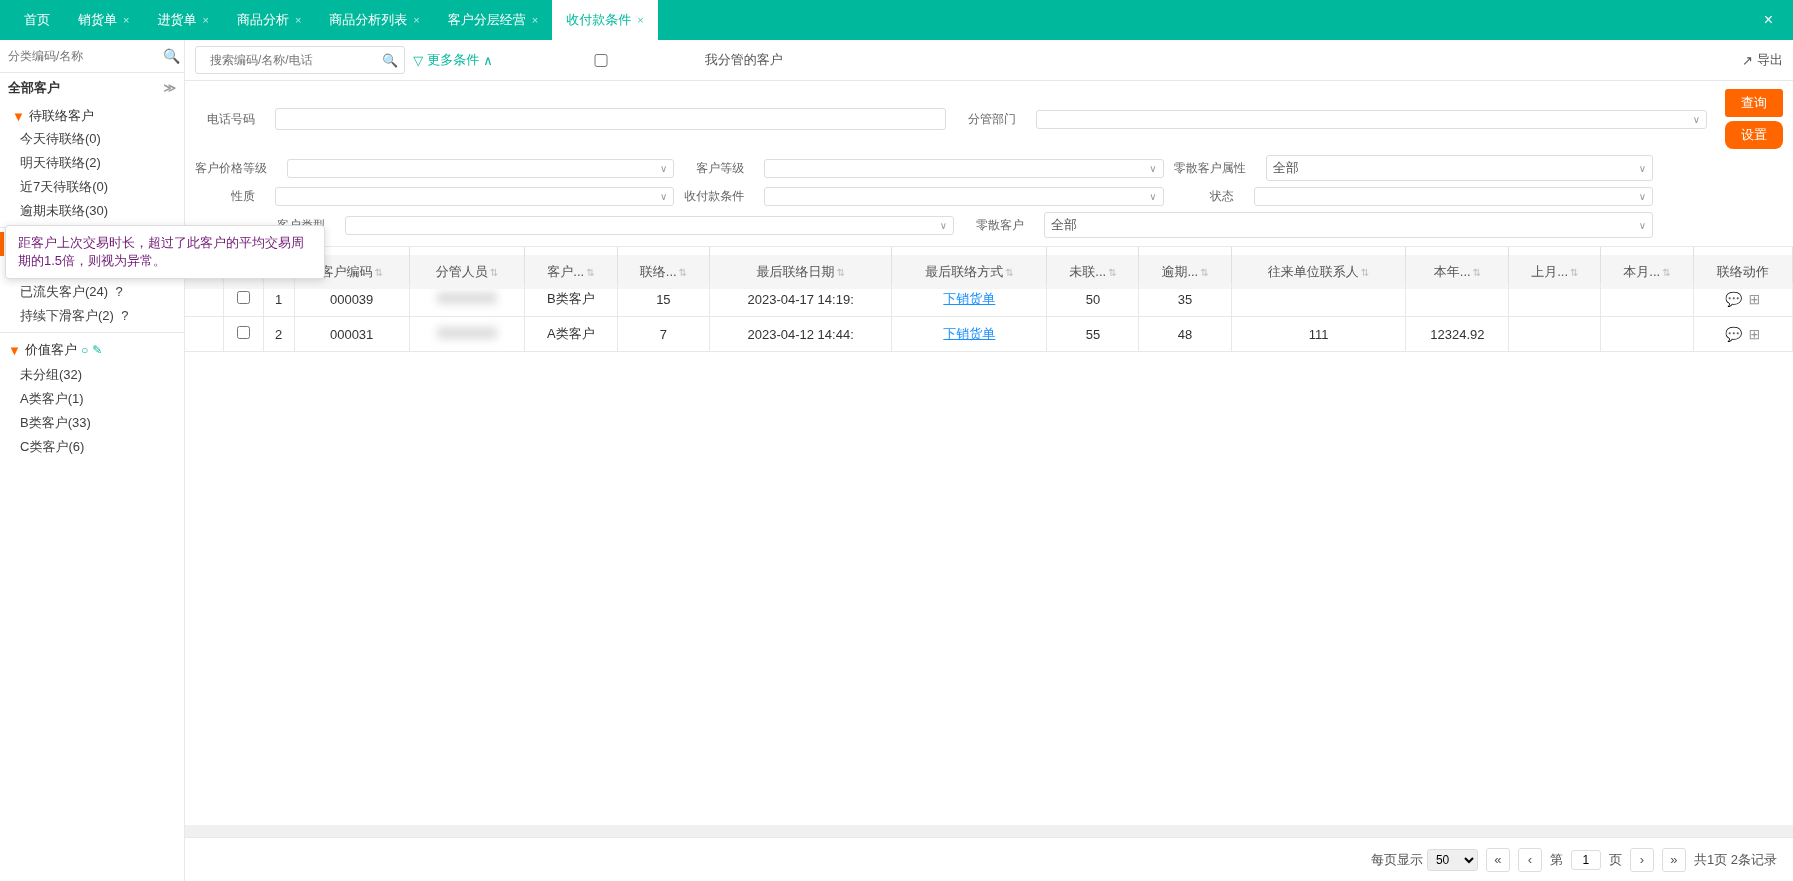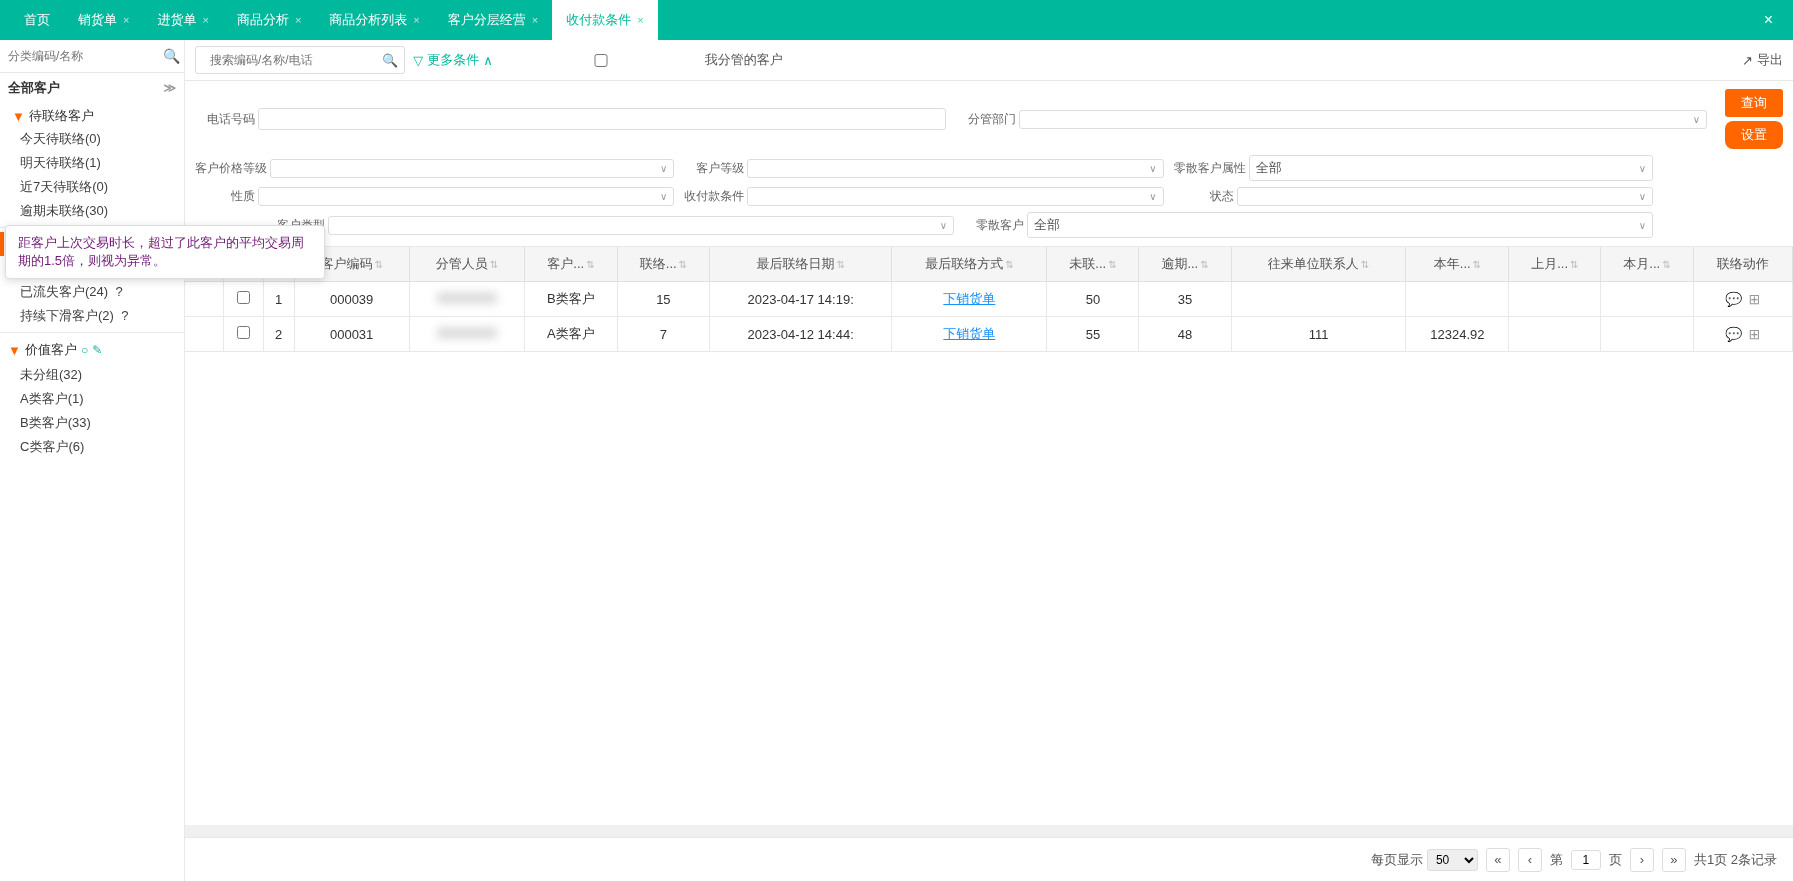--- a/index.html
+++ b/index.html
@@ -197,21 +197,21 @@
     .filter-row {
       display: flex;
       align-items: center;
       gap: 10px;
       margin-bottom: 6px;
     }
     .filter-row:last-child { margin-bottom: 0; }
     .filter-item {
       display: flex;
       align-items: center;
-      gap: 3px;
+      gap: 20px;
       flex: 1;
     }
     .filter-label {
       color: #666;
       font-size: 12px;
       white-space: nowrap;
       min-width: 60px;
       text-align: right;
     }
     .filter-select {
@@ -277,21 +277,21 @@
     .data-table th {
       background: #f5f5f5;
       border-bottom: 1px solid #e0e0e0;
       border-right: 1px solid #e0e0e0;
       padding: 8px 6px;
       text-align: center;
       color: #555;
       font-weight: normal;
       white-space: nowrap;
       position: sticky;
-      top: 0;
+      top: 8px;
       z-index: 1;
     }
     .data-table td {
       border-bottom: 1px solid #e8e8e8;
       border-right: 1px solid #e8e8e8;
       padding: 8px 6px;
       text-align: center;
       color: #333;
       white-space: nowrap;
     }
@@ -428,21 +428,21 @@
     </div>
 
     <div class="sidebar-group-title">
       <span class="arrow">▼</span>
       <span>待联络客户</span>
     </div>
     <div class="sidebar-item">
       <span>今天待联络(0)</span>
     </div>
     <div class="sidebar-item">
-      <span>明天待联络(1)</span>
+      <span>明天待联络(2)</span>
     </div>
     <div class="sidebar-item">
       <span>近7天待联络(0)</span>
     </div>
     <div class="sidebar-item">
       <span>逾期未联络(30)</span>
     </div>
 
     <div class="sidebar-divider"></div>
 

